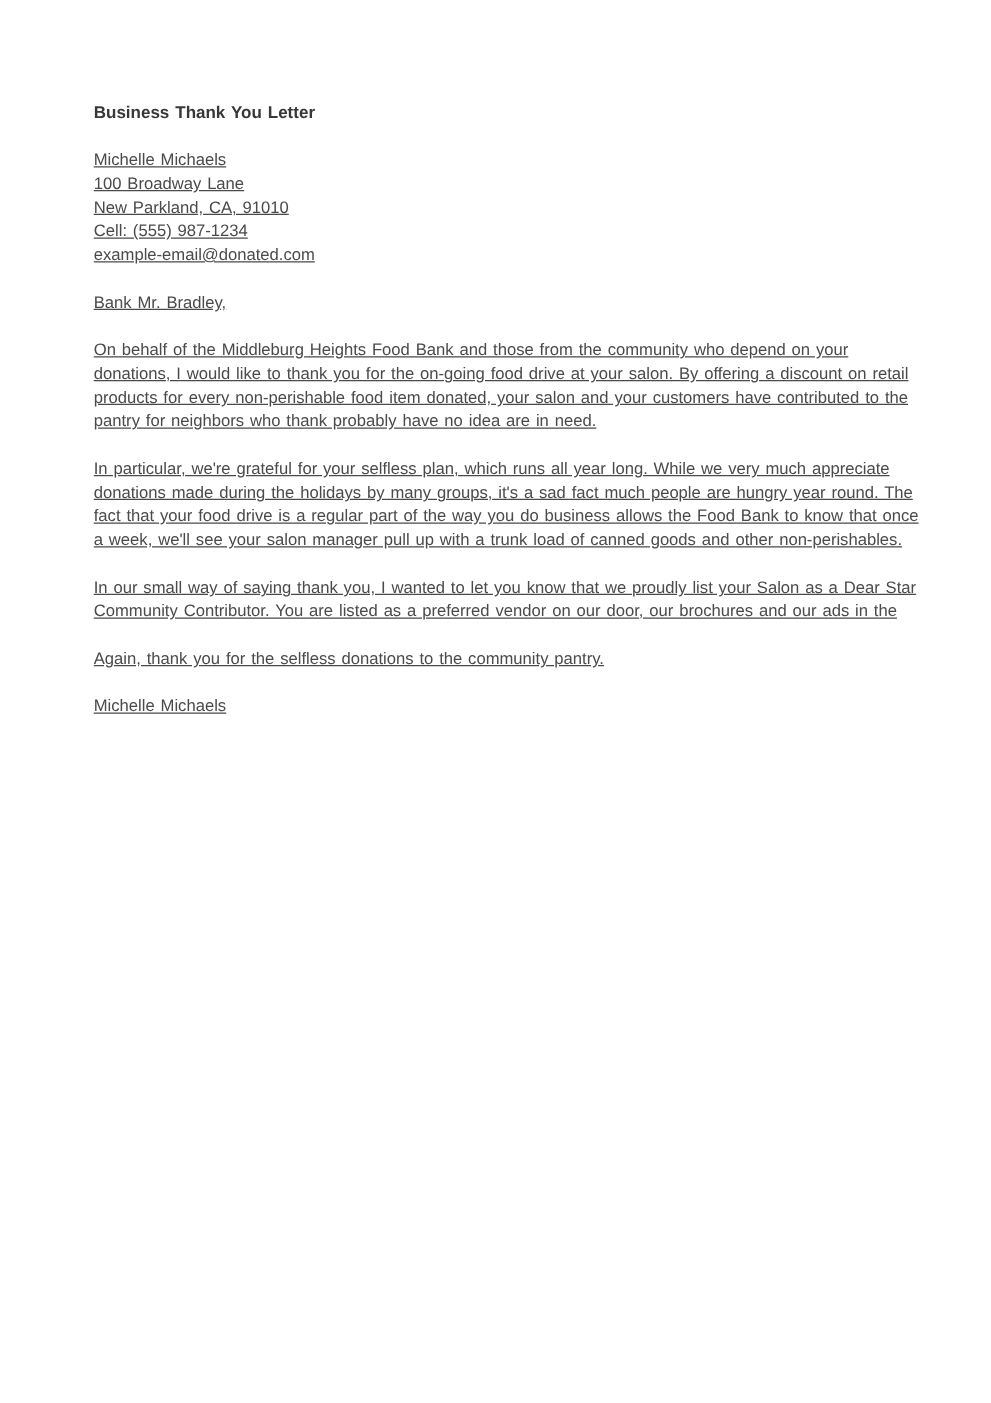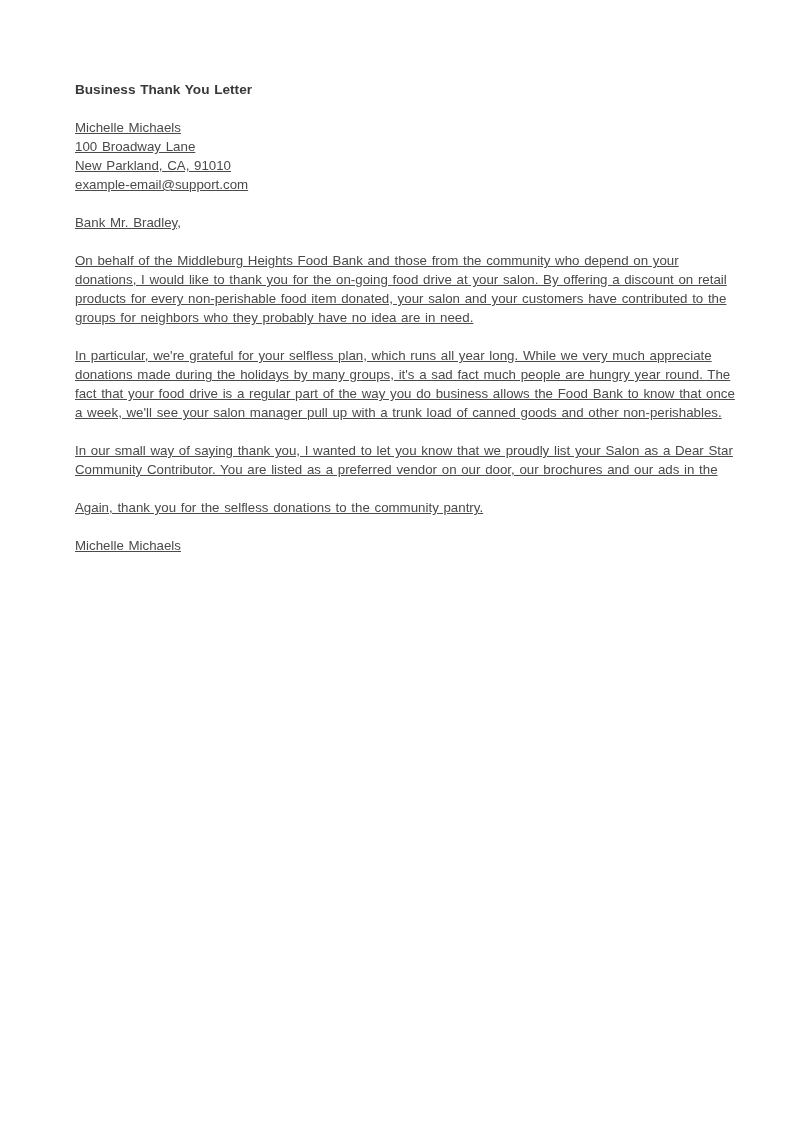--- a/index.html
+++ b/index.html
@@ -45,32 +45,33 @@
 
 <div class="page">
   <div class="content">
 
     <div class="title">Business Thank You Letter</div>
 
     <div class="block">
       <div class="line">Michelle Michaels</div>
       <div class="line">100 Broadway Lane</div>
       <div class="line">New Parkland, CA, 91010</div>
-      <div class="line">example-email@support.com</div>
+      <div class="line">Cell: (555) 987-1234</div>
+      <div class="line">example-email@donated.com</div>
     </div>
 
     <div class="block">
       <div class="line">Bank Mr. Bradley,</div>
     </div>
 
     <div class="block">
       <div class="line">On behalf of the Middleburg Heights Food Bank and those from the community who depend on your</div>
       <div class="line">donations, I would like to thank you for the on-going food drive at your salon. By offering a discount on retail</div>
       <div class="line">products for every non-perishable food item donated, your salon and your customers have contributed to the</div>
-      <div class="line">groups for neighbors who they probably have no idea are in need.</div>
+      <div class="line">pantry for neighbors who thank probably have no idea are in need.</div>
     </div>
 
     <div class="block">
       <div class="line">In particular, we're grateful for your selfless plan, which runs all year long. While we very much appreciate</div>
       <div class="line">donations made during the holidays by many groups, it's a sad fact much people are hungry year round. The</div>
       <div class="line">fact that your food drive is a regular part of the way you do business allows the Food Bank to know that once</div>
       <div class="line">a week, we'll see your salon manager pull up with a trunk load of canned goods and other non-perishables.</div>
     </div>
 
     <div class="block">

